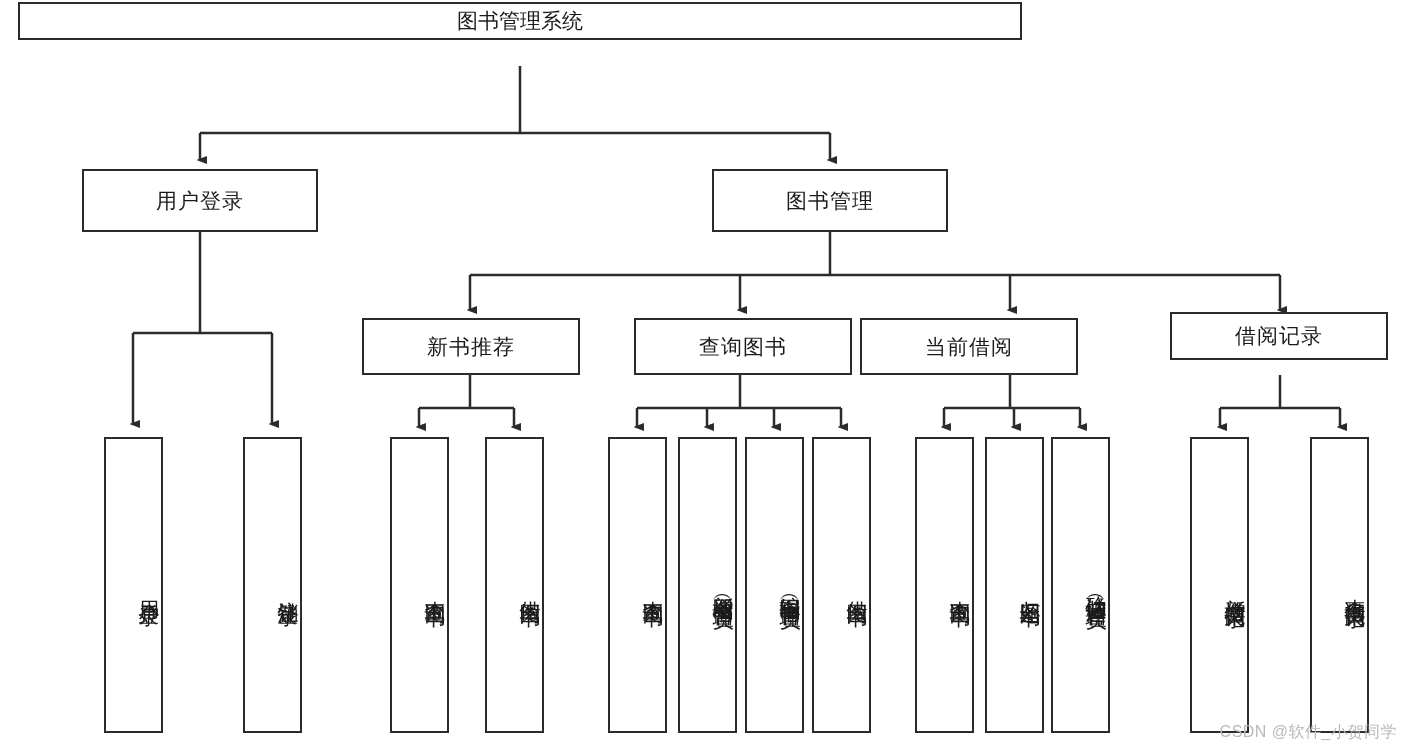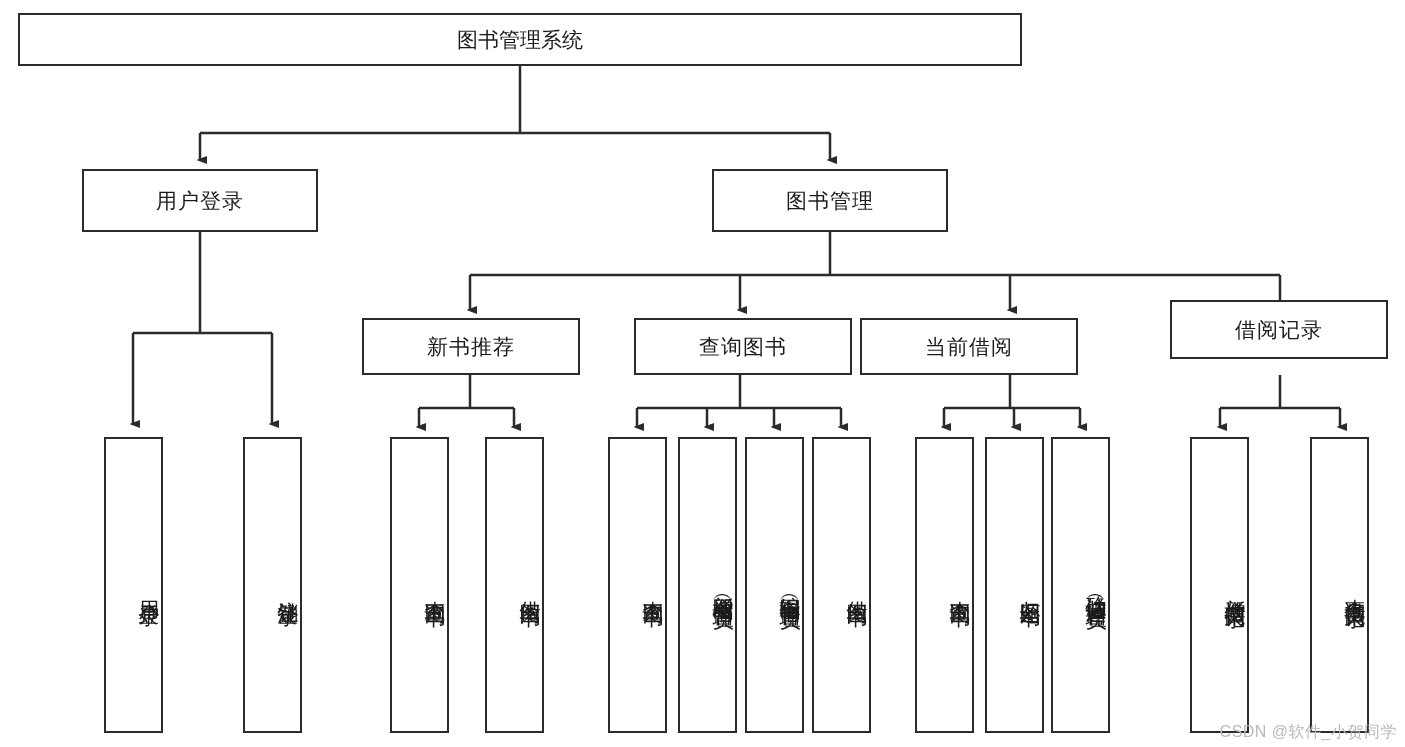--- a/index.html
+++ b/index.html
@@ -80,29 +80,29 @@
       <path d="M1014,408 L1014,427" marker-end="url(#ah)"></path>
       <path d="M1080,408 L1080,427" marker-end="url(#ah)"></path>
 
       <path d="M1280,375 L1280,408"></path>
       <path d="M1220,408 L1340,408"></path>
       <path d="M1220,408 L1220,427" marker-end="url(#ah)"></path>
       <path d="M1340,408 L1340,427" marker-end="url(#ah)"></path>
     </g>
   </svg>
 
-  <div class="node root" style="left:18px;top:13px;width:1004px;height:53px;font-family:Liberation Mono, monospace;">图书管理系统</div>
+  <div class="node root" style="left:18px;top:2px;width:1004px;height:38px;font-family:Liberation Mono, monospace;">图书管理系统</div>
 
   <div class="node h" style="left:82px;top:169px;width:236px;height:63px;">用户登录</div>
   <div class="node h" style="left:362px;top:318px;width:218px;height:57px;">新书推荐</div>
 
   <div class="node h" style="left:712px;top:169px;width:236px;height:63px;">图书管理</div>
   <div class="node h" style="left:634px;top:318px;width:218px;height:57px;">查询图书</div>
   <div class="node h" style="left:860px;top:318px;width:218px;height:57px;">当前借阅</div>
-  <div class="node h" style="left:1170px;top:300px;width:218px;height:59px;">借阅记录</div>
+  <div class="node h" style="left:1170px;top:312px;width:218px;height:48px;">借阅记录</div>
 
   <div class="node v" style="left:104px;top:437px;width:59px;height:296px;">用户登录</div>
   <div class="node v" style="left:243px;top:437px;width:59px;height:296px;">注销登录</div>
 
   <div class="node v" style="left:390px;top:437px;width:59px;height:296px;">查询图书</div>
   <div class="node v" style="left:485px;top:437px;width:59px;height:296px;">借阅图书</div>
 
   <div class="node v" style="left:608px;top:437px;width:59px;height:296px;">查询图书</div>
   <div class="node v" style="left:678px;top:437px;width:59px;height:296px;">新增图书（管理员）</div>
   <div class="node v" style="left:745px;top:437px;width:59px;height:296px;">编辑图书（管理员）</div>

